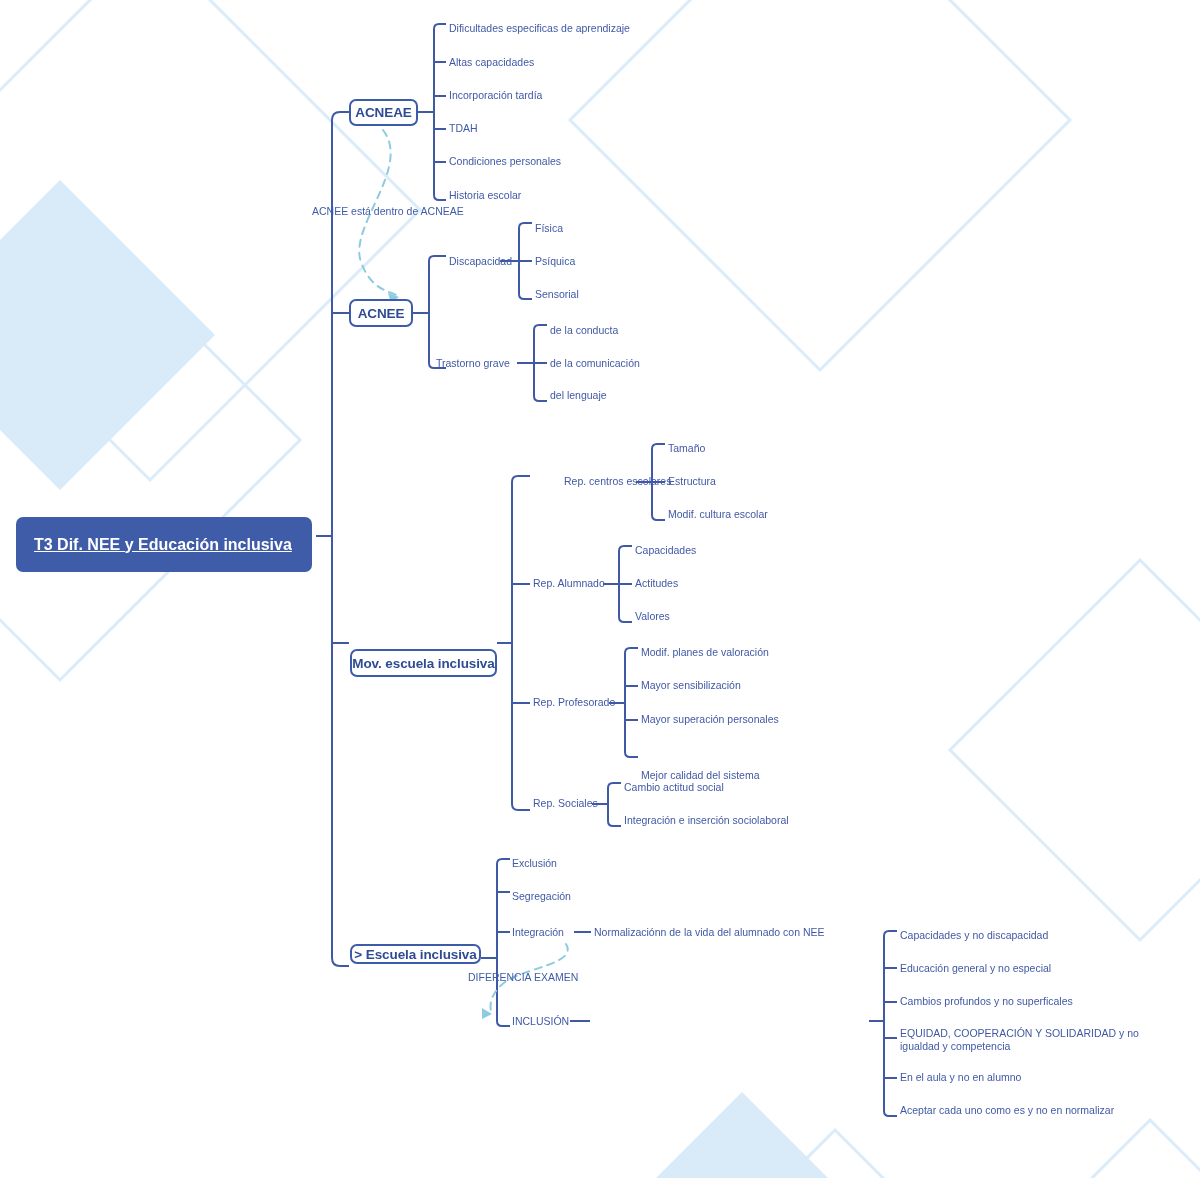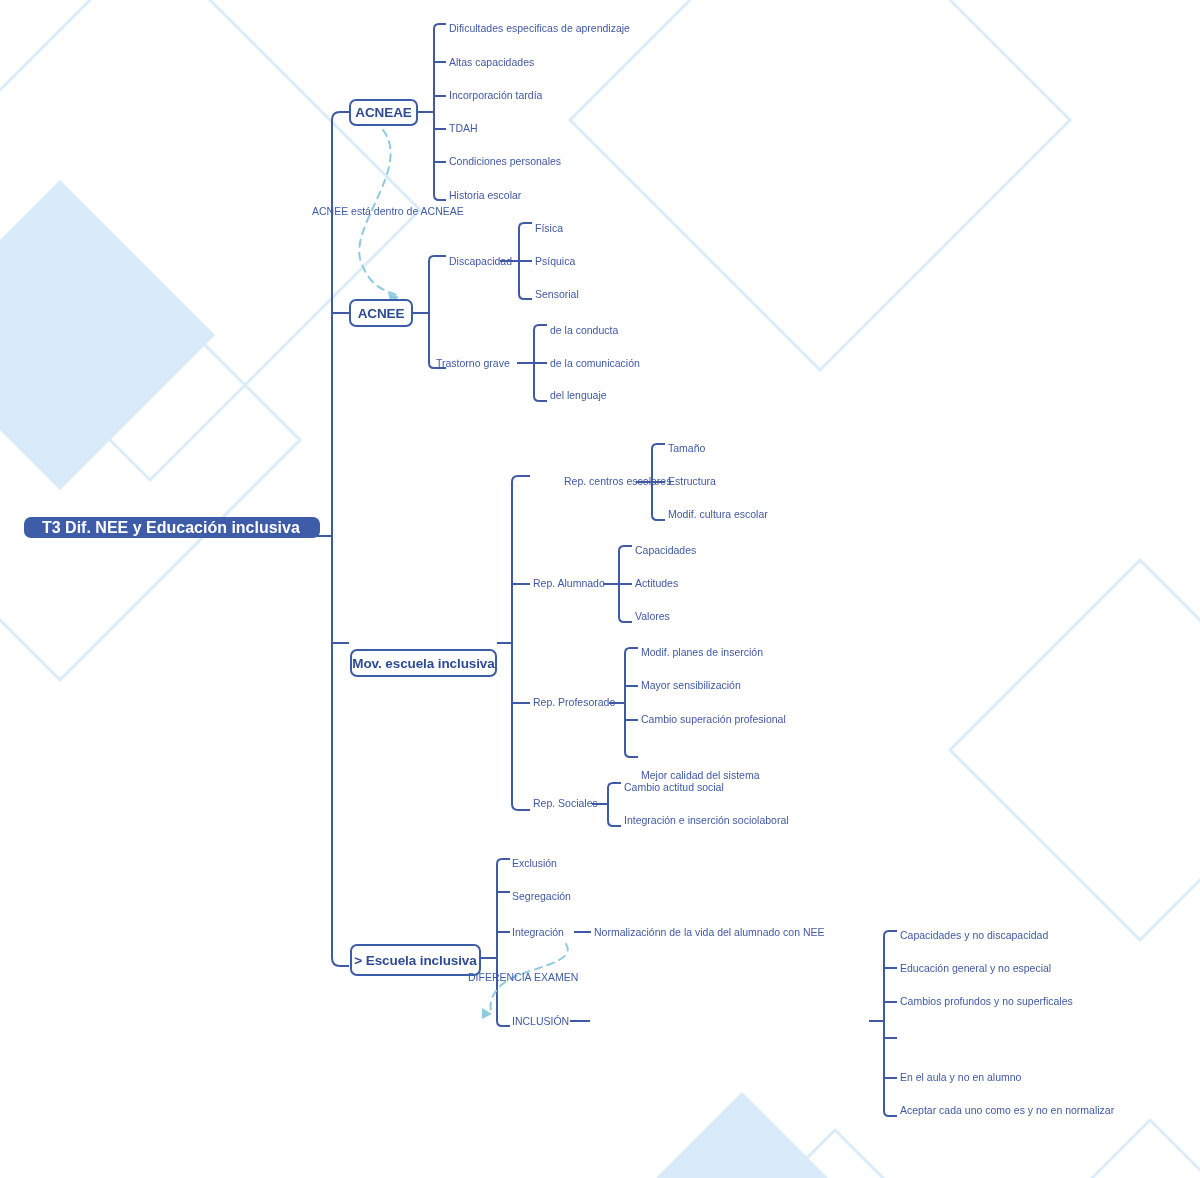--- a/index.html
+++ b/index.html
@@ -168,37 +168,37 @@
     <g fill="none" stroke="#8ecbe0" stroke-width="2" stroke-dasharray="7 6" stroke-linecap="round">
       <path d="M 383 130 C 412 168, 348 226, 361 262 C 372 292, 390 290, 399 297"></path>
       <path d="M 566 944 C 578 964, 524 968, 505 982 C 492 992, 488 1004, 492 1014"></path>
     </g>
     <g fill="#8ecbe0" stroke="none">
       <path d="M 399 297 l -11 -4 l 3 10 z"></path>
       <path d="M 492 1014 l -10 -6 l 0 11 z"></path>
     </g>
   </svg>
 
-  <div class="node root" style="left:24px;top:517px;width:296px;height:21px;">
+  <div class="node root" style="left:16px;top:517px;width:296px;height:55px;text-decoration:underline;">
     <span>T3 Dif. NEE y Educación inclusiva</span>
   </div>
 
   <div class="node box" style="left:349px;top:99px;width:69px;height:27px;">
     <span>ACNEAE</span>
   </div>
 
   <div class="node box" style="left:349px;top:299px;width:64px;height:28px;">
     <span>ACNEE</span>
   </div>
 
   <div class="node box" style="left:350px;top:629px;width:147px;height:28px;margin-top:20px;">
     <span>Mov. escuela inclusiva</span>
   </div>
 
-  <div class="node box" style="left:350px;top:944px;width:131px;height:32px;">
+  <div class="node box" style="left:350px;top:944px;width:131px;height:20px;">
     <span>&gt; Escuela inclusiva</span>
   </div>
 
   <div class="leaf" style="left:449px;top:22px;">Dificultades especificas de aprendizaje</div>
   <div class="leaf" style="left:449px;top:56px;">Altas capacidades</div>
   <div class="leaf" style="left:449px;top:89px;">Incorporación tardía</div>
   <div class="leaf" style="left:449px;top:122px;">TDAH</div>
   <div class="leaf" style="left:449px;top:155px;">Condiciones personales</div>
   <div class="leaf" style="left:449px;top:189px;">Historia escolar</div>
 
@@ -216,38 +216,39 @@
   <div class="leaf" style="left:668px;top:442px;">Tamaño</div>
   <div class="leaf" style="left:668px;top:475px;">Estructura</div>
   <div class="leaf" style="left:668px;top:508px;">Modif. cultura escolar</div>
 
   <div class="leaf" style="left:533px;top:577px;">Rep. Alumnado</div>
   <div class="leaf" style="left:635px;top:544px;">Capacidades</div>
   <div class="leaf" style="left:635px;top:577px;">Actitudes</div>
   <div class="leaf" style="left:635px;top:610px;">Valores</div>
 
   <div class="leaf" style="left:533px;top:696px;">Rep. Profesorado</div>
-  <div class="leaf" style="left:641px;top:646px;">Modif. planes de inserción</div>
+  <div class="leaf" style="left:641px;top:646px;">Modif. planes de valoración</div>
   <div class="leaf" style="left:641px;top:679px;">Mayor sensibilización</div>
-  <div class="leaf" style="left:641px;top:713px;">Cambio superación profesional</div>
+  <div class="leaf" style="left:641px;top:713px;">Mayor superación personales</div>
   <div class="leaf" style="left:641px;top:769px;">Mejor calidad del sistema</div>
 
   <div class="leaf" style="left:533px;top:797px;">Rep. Sociales</div>
   <div class="leaf" style="left:624px;top:781px;">Cambio actitud social</div>
   <div class="leaf" style="left:624px;top:814px;">Integración e inserción sociolaboral</div>
 
   <div class="leaf" style="left:512px;top:857px;">Exclusión</div>
   <div class="leaf" style="left:512px;top:890px;">Segregación</div>
   <div class="leaf" style="left:512px;top:926px;">Integración</div>
   <div class="leaf" style="left:594px;top:926px;">Normalizaciónn de la vida del alumnado con NEE</div>
 
   <div class="leaf" style="left:512px;top:1015px;">INCLUSIÓN</div>
 
   <div class="leaf" style="left:900px;top:929px;">Capacidades y no discapacidad</div>
   <div class="leaf" style="left:900px;top:962px;">Educación general y no especial</div>
   <div class="leaf" style="left:900px;top:995px;">Cambios profundos y no superficales</div>
+  <div class="leaf wrap" style="left:900px;top:1027px;width:262px;">EQUIDAD, COOPERACIÓN Y SOLIDARIDAD y no igualdad y competencia</div>
   <div class="leaf" style="left:900px;top:1071px;">En el aula y no en alumno</div>
   <div class="leaf" style="left:900px;top:1104px;">Aceptar cada uno como es y no en normalizar</div>
 
   <div class="ann" style="left:312px;top:205px;">ACNEE está dentro de ACNEAE</div>
   <div class="ann" style="left:468px;top:971px;">DIFERENCIA EXAMEN</div>
 
 </div>
 
 </body></html>

